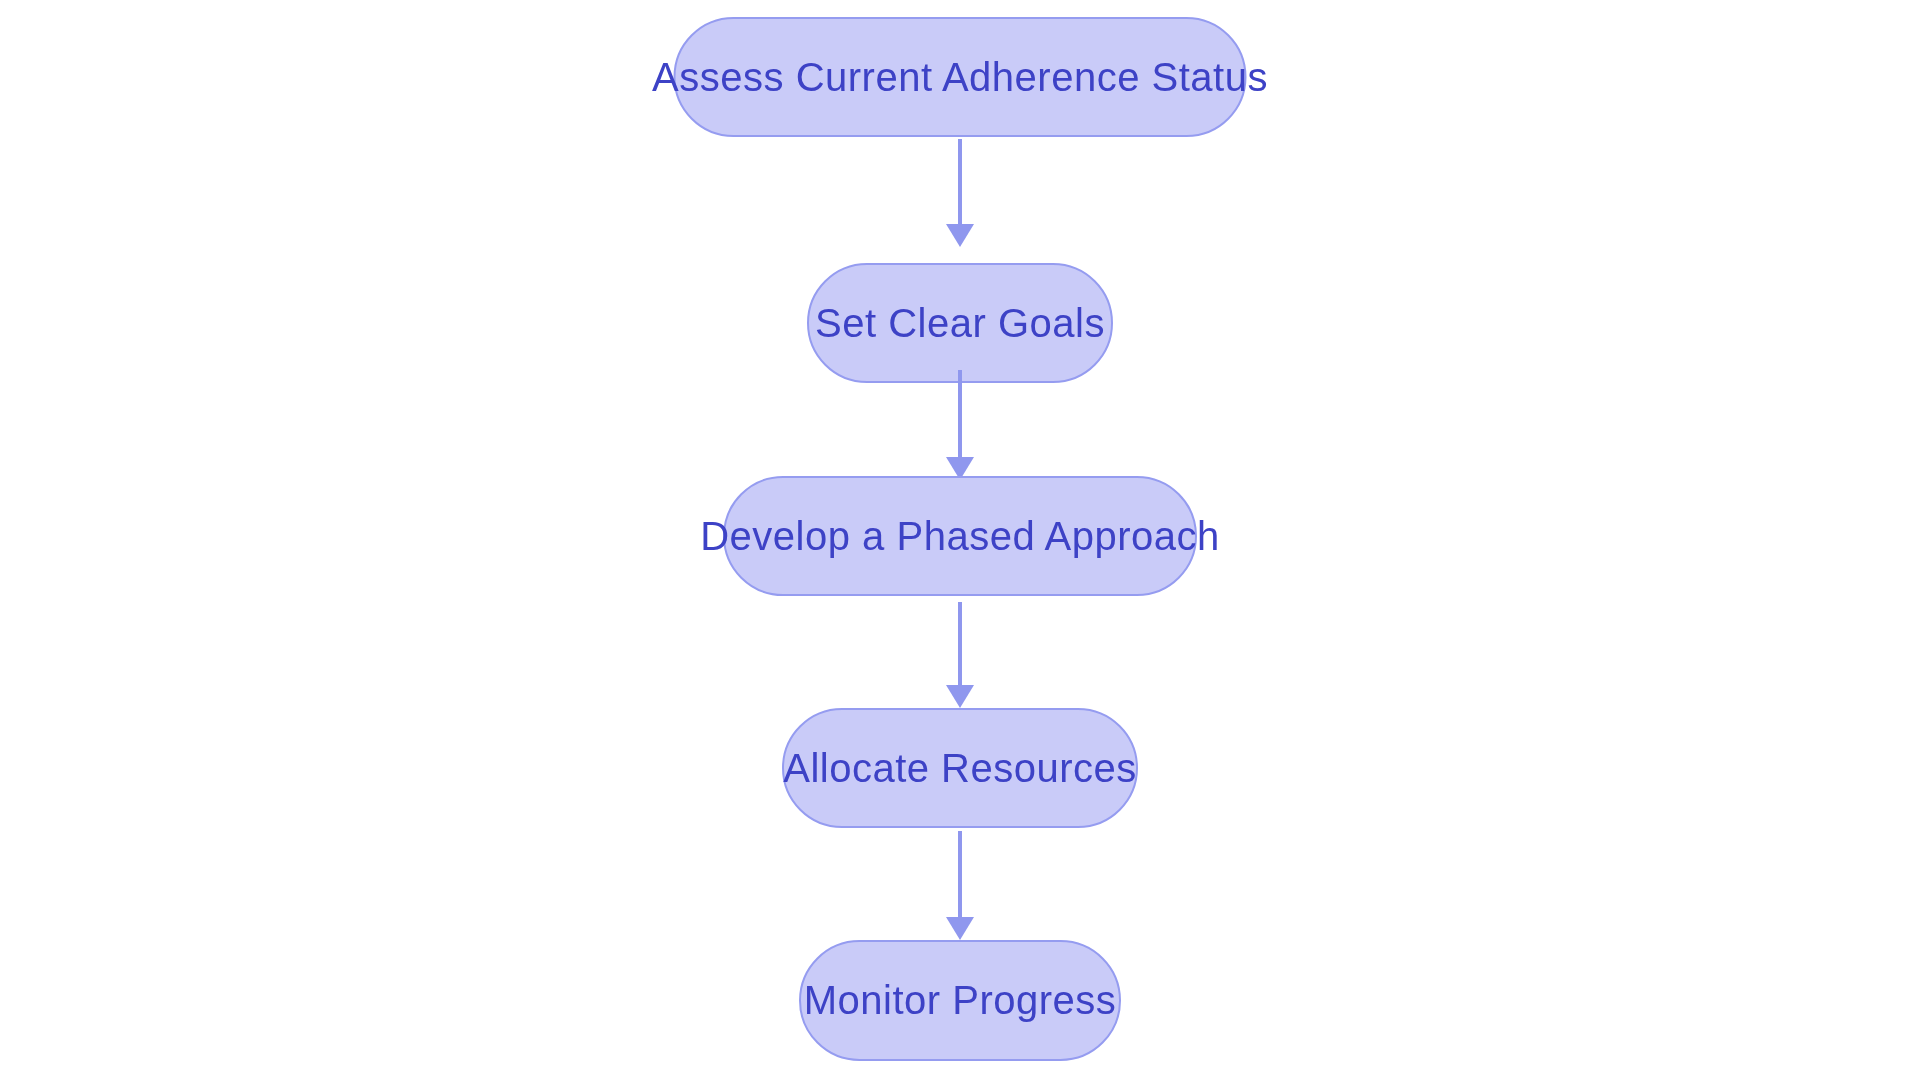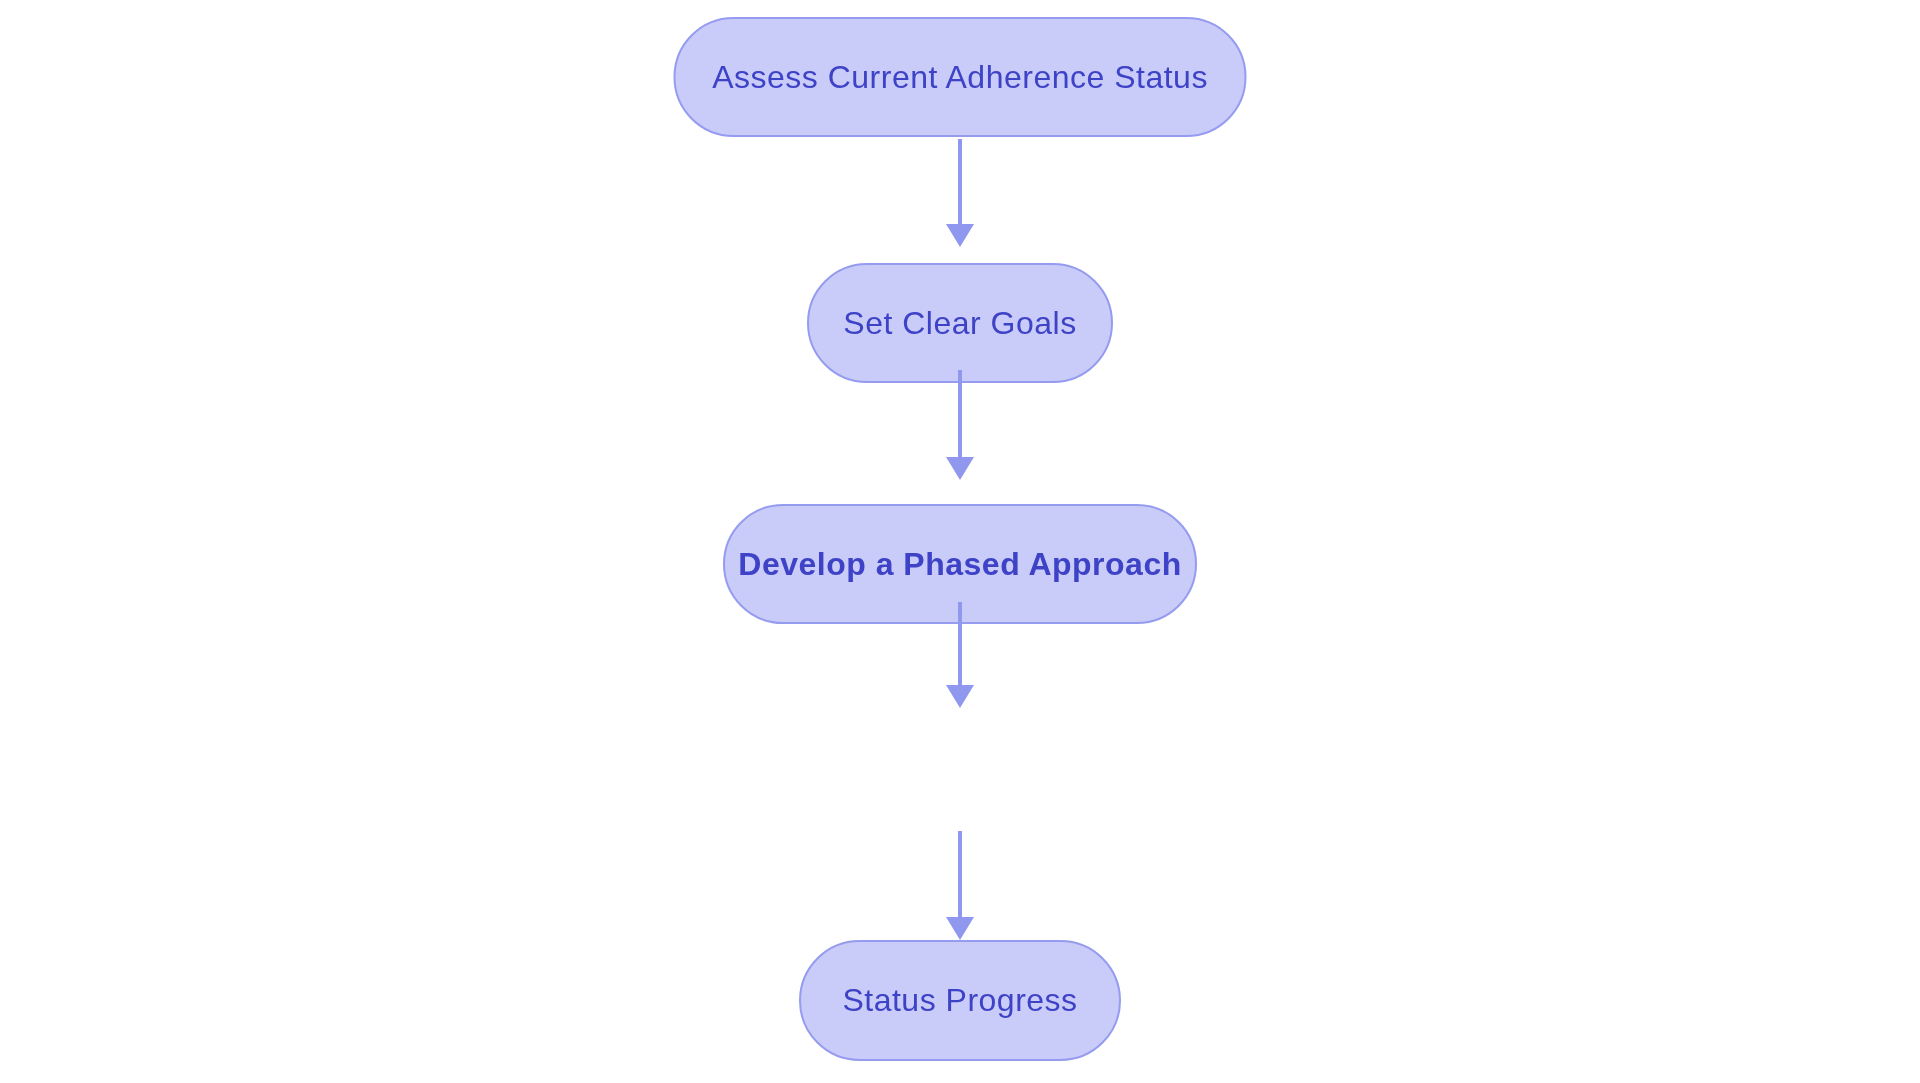--- a/index.html
+++ b/index.html
@@ -23,27 +23,27 @@
     background: var(--node-fill, #c9cbf8);
     border: 2px solid var(--node-border, #959cf0);
     border-radius: 62px;
     display: flex;
     align-items: center;
     justify-content: center;
     box-sizing: border-box;
   }
   .node-label {
     color: var(--node-text, #3d42c6);
-    font-size: 32px;
+    font-size: 40px;
     letter-spacing: 0.5px;
     white-space: nowrap;
   }
   .n1 { top: 17px;  width: 573px; }
   .n2 { top: 263px; width: 306px; }
-  .n3 { top: 504px; width: 474px; font-weight: bold; }
+  .n3 { top: 476px; width: 474px; }
   .n4 { top: 708px; width: 356px; }
   .n5 { top: 940px; width: 322px; height: 121px; }
 
   .connector {
     position: absolute;
     left: 50%;
     transform: translateX(-50%);
     width: 30px;
   }
   .c1 { top: 139px; height: 108px; }
@@ -97,23 +97,26 @@
 
   <div class="node n3">
     <span class="node-label">Develop a Phased Approach</span>
   </div>
 
   <div class="connector c3">
     <div class="shaft"></div>
     <div class="head"></div>
   </div>
 
+  <div class="node n4">
+    <span class="node-label">Allocate Resources</span>
+  </div>
 
   <div class="connector c4">
     <div class="shaft"></div>
     <div class="head"></div>
   </div>
 
   <div class="node n5">
-    <span class="node-label">Status Progress</span>
+    <span class="node-label">Monitor Progress</span>
   </div>
 
 </div>
 
 </body></html>

